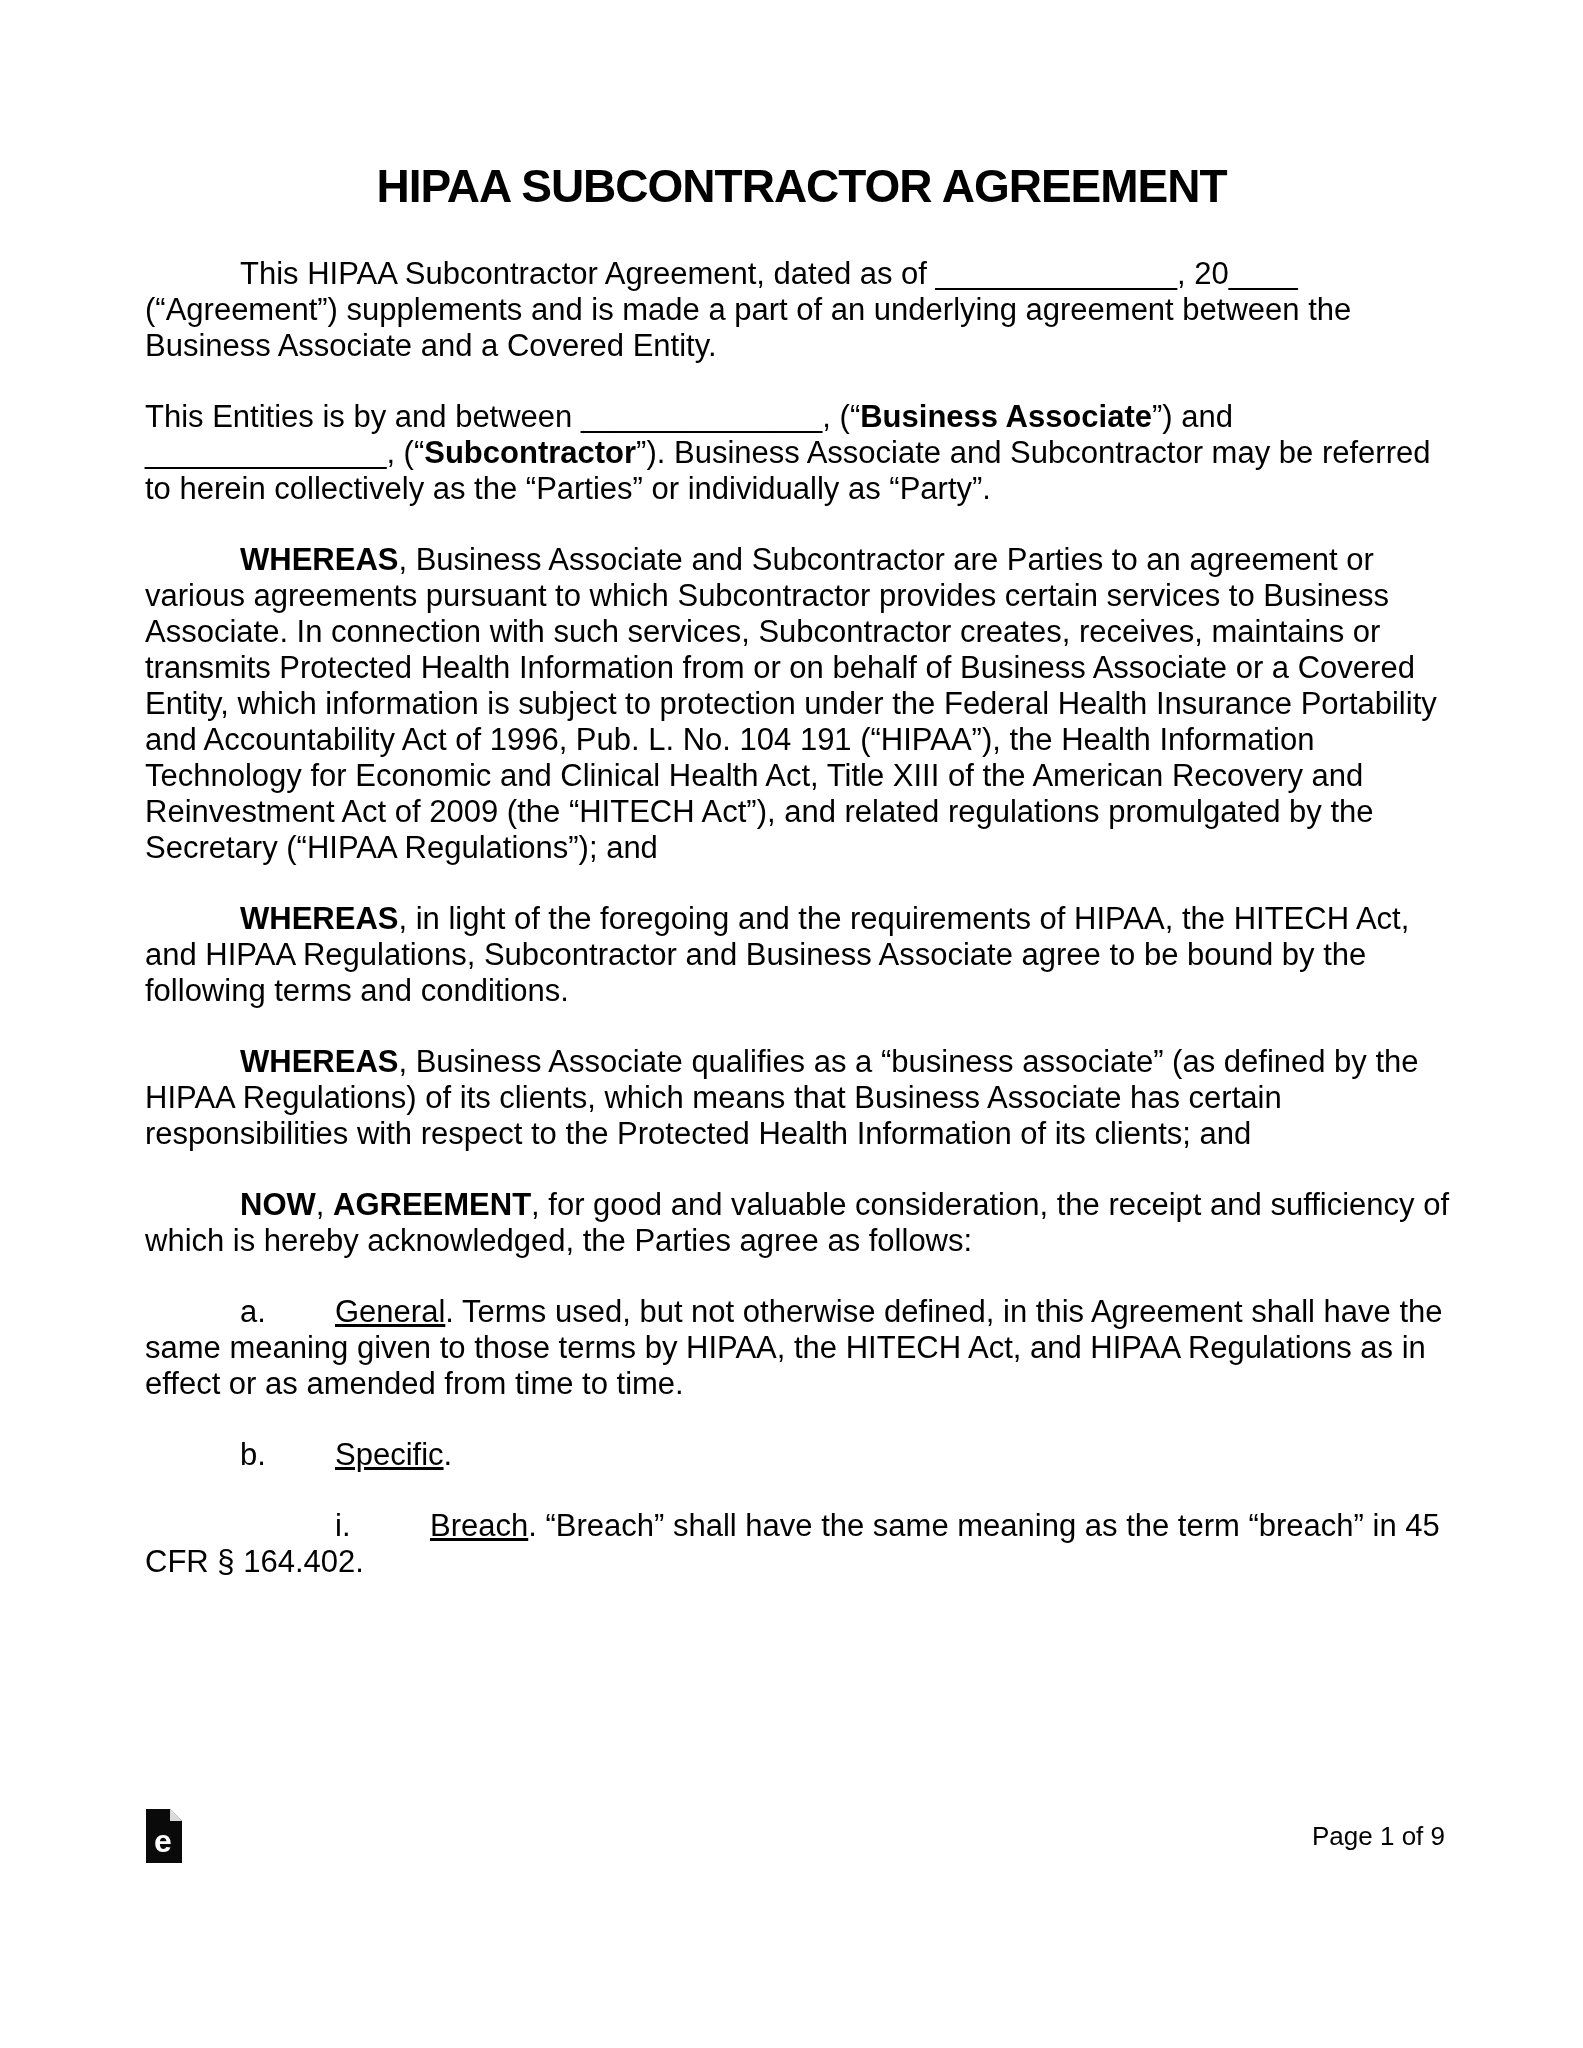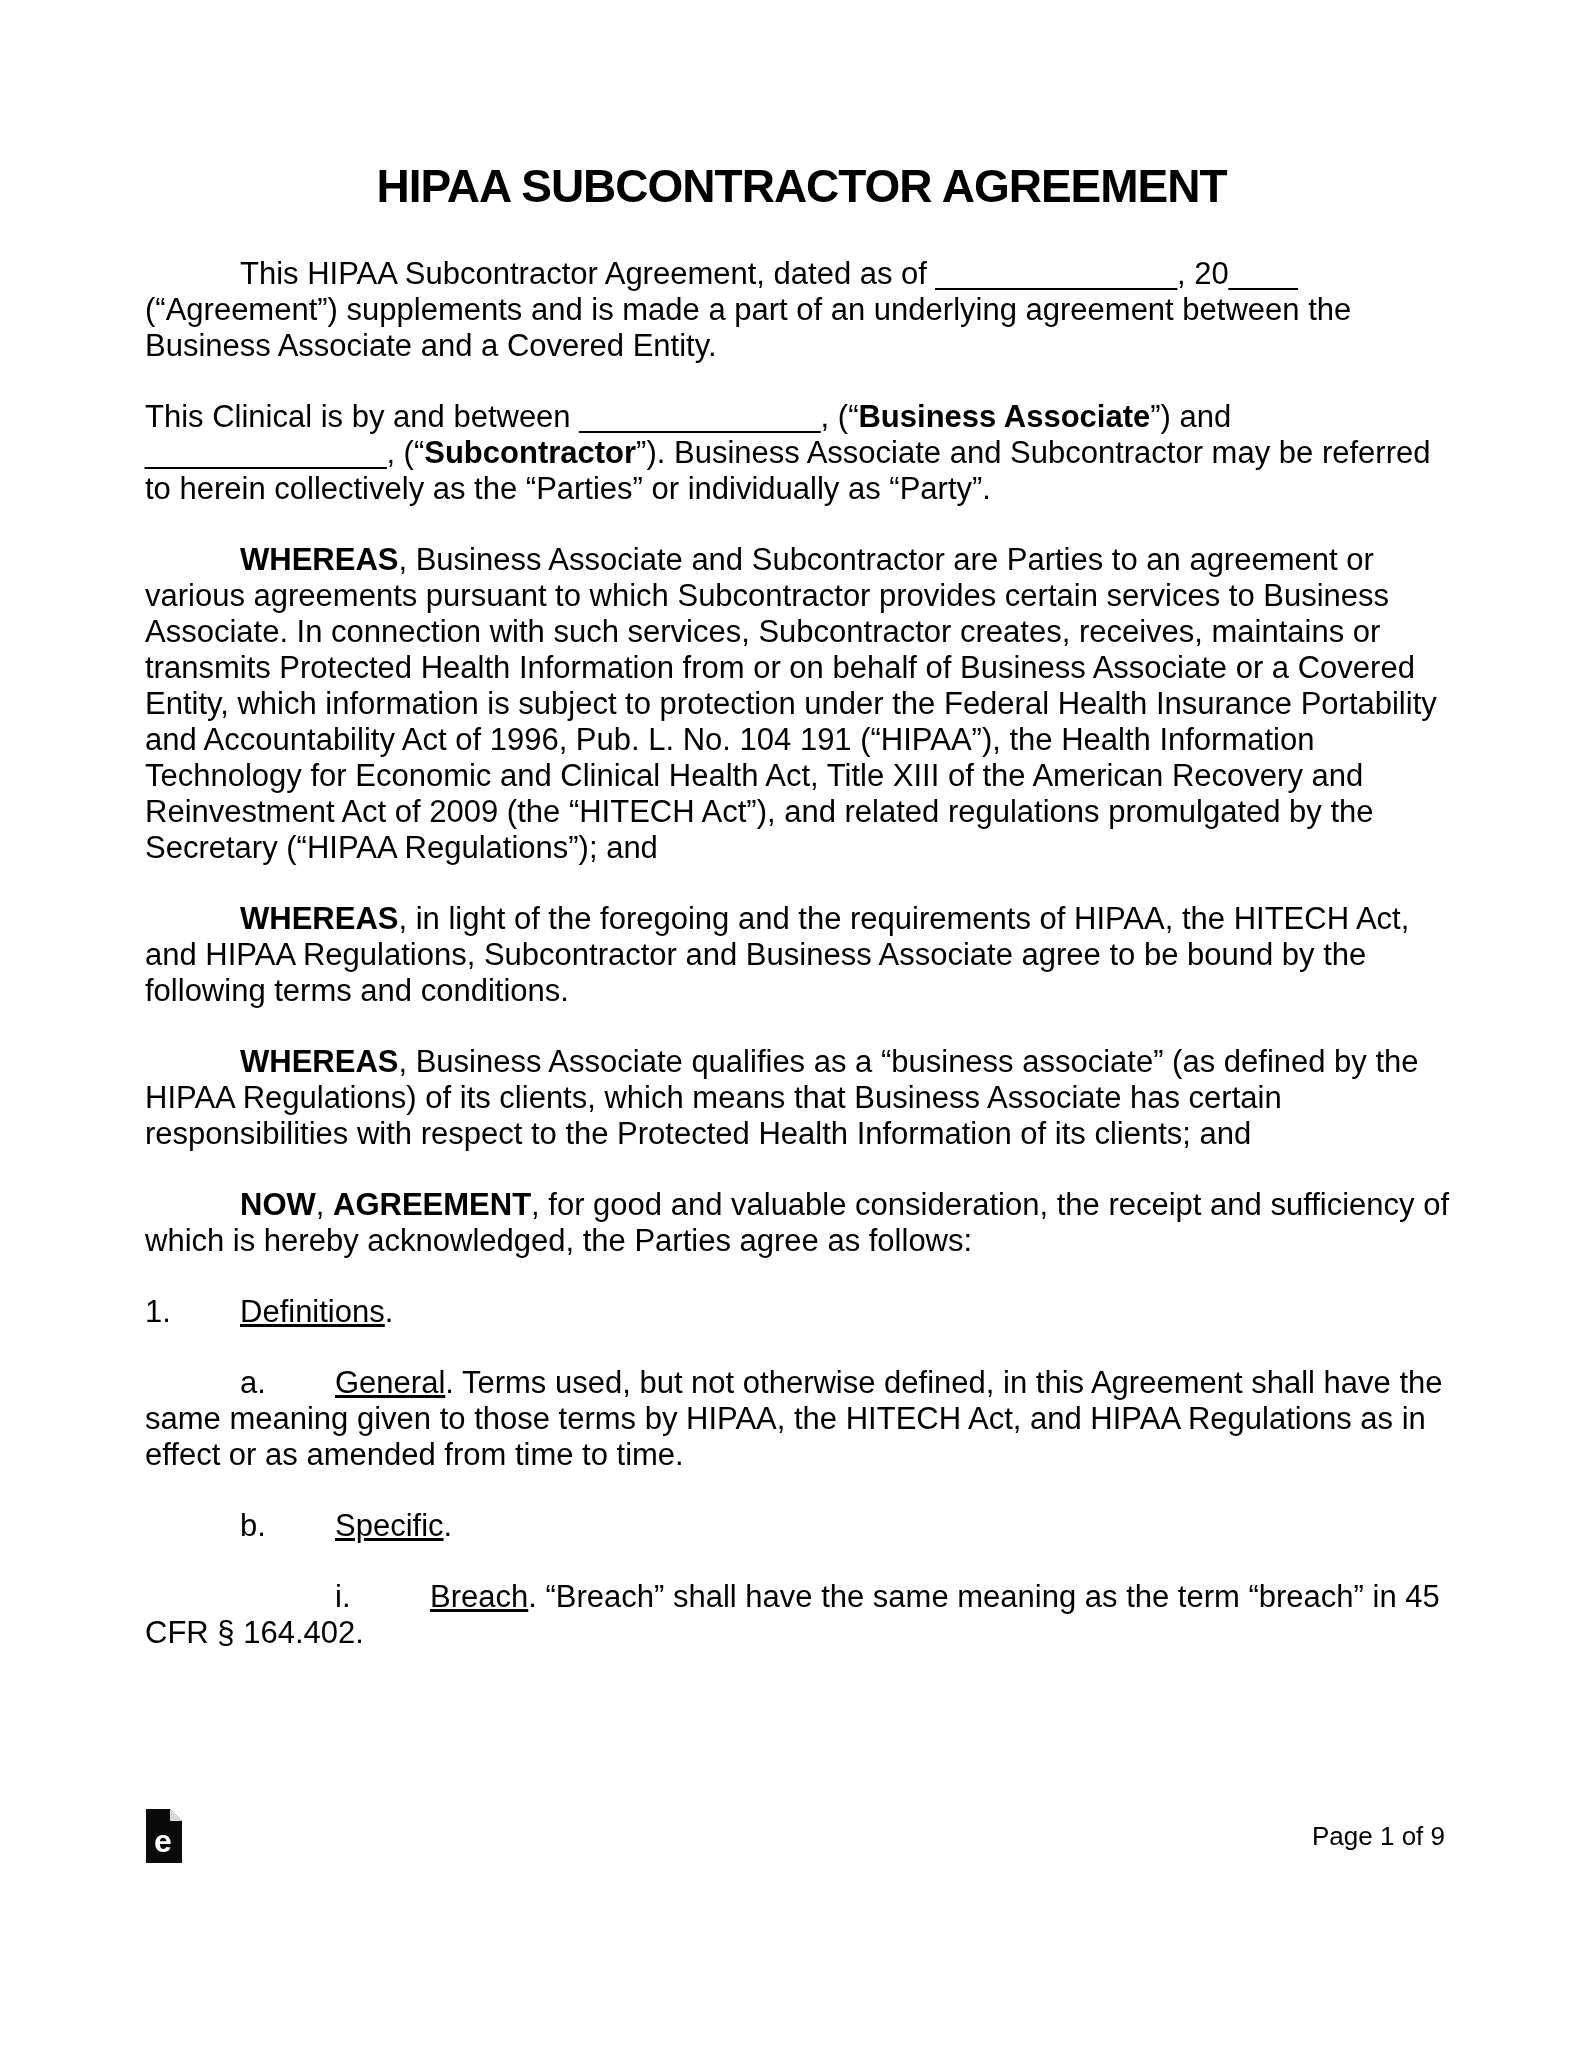--- a/index.html
+++ b/index.html
@@ -64,26 +64,25 @@
 </style>
 </head>
 <body>
 
 <div class="page">
 
   <h1 class="doc-title">HIPAA SUBCONTRACTOR AGREEMENT</h1>
 
   <div id="doc-body">
       <p class="para indent"><span>This HIPAA Subcontractor Agreement, dated as of </span><span>______________</span><span>, 20</span><span>____</span><span> (“Agreement”) supplements and is made a part of an underlying agreement between the Business Associate and a Covered Entity.</span></p>
-      <p class="para"><span>This Clinical is by and between </span><span>______________</span><span>, (“</span><span class="b">Business Associate</span><span>”) and </span><span>______________</span><span>, (“</span><span class="b">Subcontractor</span><span>”). Business Associate and Subcontractor may be referred to herein collectively as the “Parties” or individually as “Party”.</span></p>
+      <p class="para"><span>This Entities is by and between </span><span>______________</span><span>, (“</span><span class="b">Business Associate</span><span>”) and </span><span>______________</span><span>, (“</span><span class="b">Subcontractor</span><span>”). Business Associate and Subcontractor may be referred to herein collectively as the “Parties” or individually as “Party”.</span></p>
       <p class="para indent"><span class="b">WHEREAS</span><span>, Business Associate and Subcontractor are Parties to an agreement or various agreements pursuant to which Subcontractor provides certain services to Business Associate. In connection with such services, Subcontractor creates, receives, maintains or transmits Protected Health Information from or on behalf of Business Associate or a Covered Entity, which information is subject to protection under the Federal Health Insurance Portability and Accountability Act of 1996, Pub. L. No. 104 191 (“HIPAA”), the Health Information Technology for Economic and Clinical Health Act, Title XIII of the American Recovery and Reinvestment Act of 2009 (the “HITECH Act”), and related regulations promulgated by the Secretary (“HIPAA Regulations”); and</span></p>
       <p class="para indent"><span class="b">WHEREAS</span><span>, in light of the foregoing and the requirements of HIPAA, the HITECH Act, and HIPAA Regulations, Subcontractor and Business Associate agree to be bound by the following terms and conditions.</span></p>
       <p class="para indent"><span class="b">WHEREAS</span><span>, Business Associate qualifies as a “business associate” (as defined by the HIPAA Regulations) of its clients, which means that Business Associate has certain responsibilities with respect to the Protected Health Information of its clients; and</span></p>
       <p class="para indent"><span class="b">NOW</span><span>, </span><span class="b">AGREEMENT</span><span>, for good and valuable consideration, the receipt and sufficiency of which is hereby acknowledged, the Parties agree as follows:</span></p>
-      <p class="para"><span class="marker">1.</span><span class="u">Definitions</span><span>.</span></p>
       <p class="para"><span class="sp" style="width: 95px;"></span><span class="marker">a.</span><span class="u">General</span><span>. Terms used, but not otherwise defined, in this Agreement shall have the same meaning given to those terms by HIPAA, the HITECH Act, and HIPAA Regulations as in effect or as amended from time to time.</span></p>
       <p class="para"><span class="sp" style="width: 95px;"></span><span class="marker">b.</span><span class="u">Specific</span><span>.</span></p>
       <p class="para"><span class="sp" style="width: 190px;"></span><span class="marker">i.</span><span class="u">Breach</span><span>. “Breach” shall have the same meaning as the term “breach” in 45 CFR § 164.402.</span></p>
     </div>
 
   <div class="footer">
     <span>
       <svg class="logo" width="38" height="56" viewBox="0 0 38 56" aria-hidden="true">
         <path d="M1 1 H25 L37 13 V55 H1 Z" fill="#0a0a0a"></path>
         <path d="M25 1 L37 13 H25 Z" fill="#ffffff"></path>

